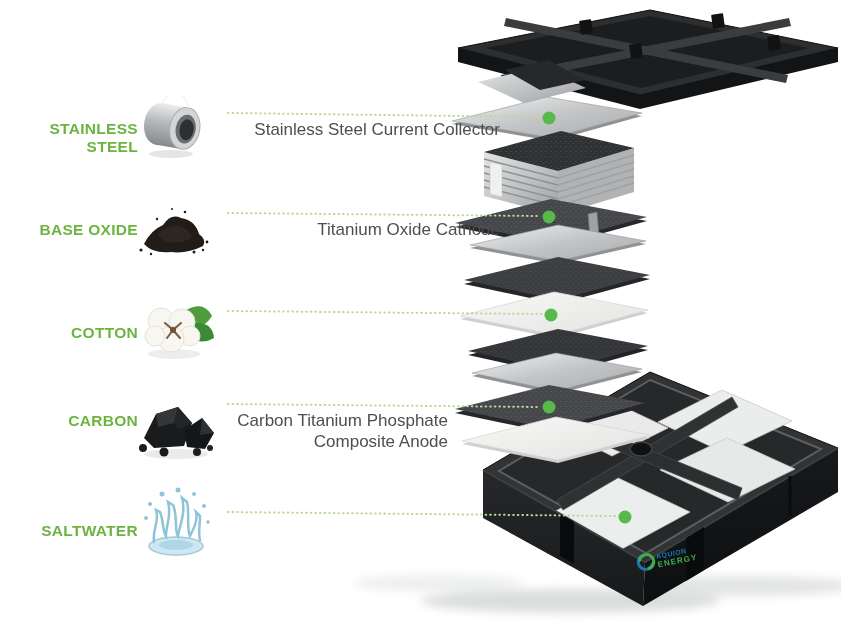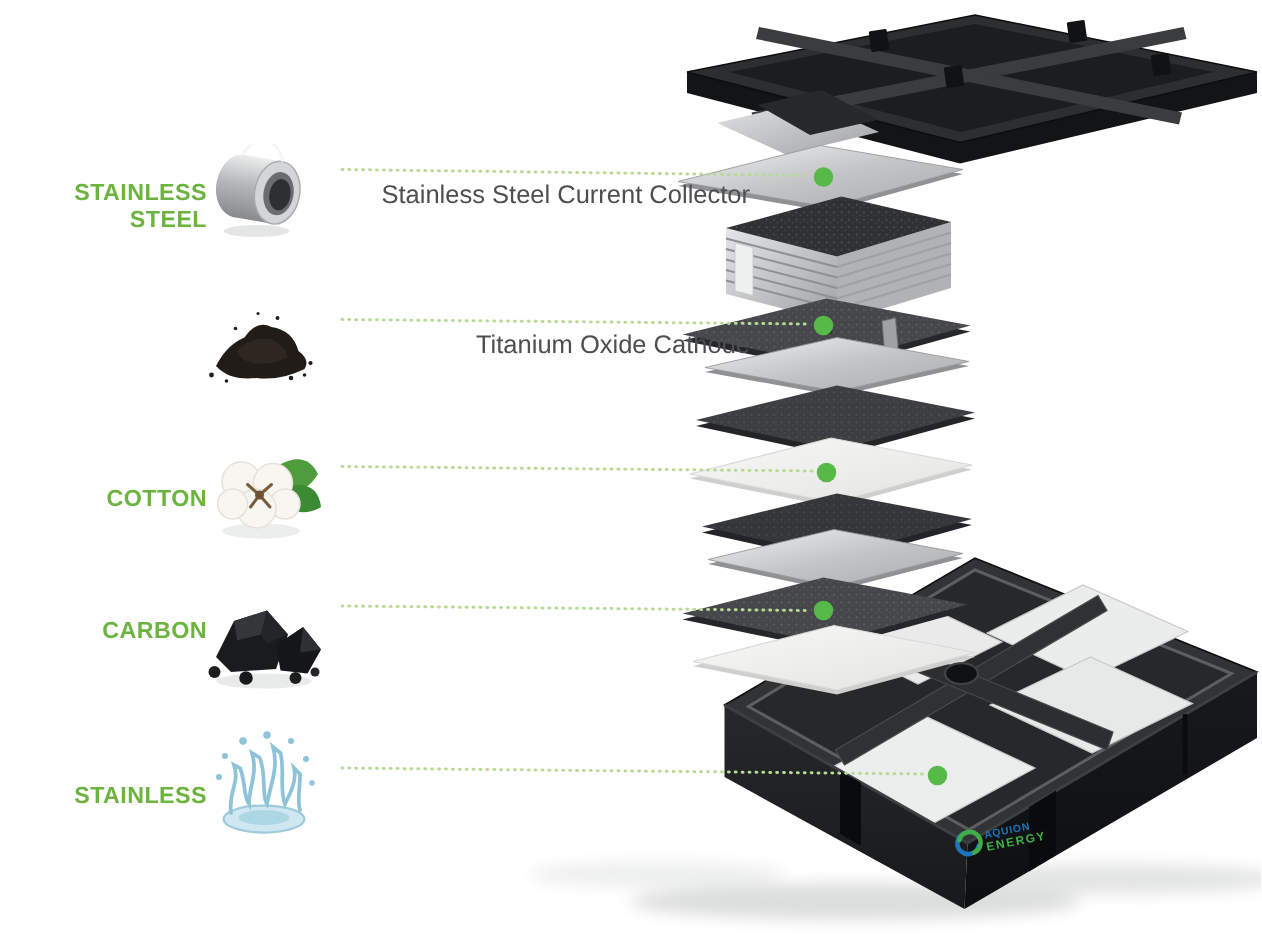--- a/index.html
+++ b/index.html
@@ -219,20 +219,21 @@
           <rect x="-13" y="-21" width="27" height="42" fill="url(#stg)"></rect>
           <ellipse cx="14" cy="0" rx="15" ry="21" fill="#d3d5d7" stroke="#a9acae" stroke-width="1"></ellipse>
           <ellipse cx="15" cy="0.5" rx="10" ry="14.5" fill="#6a6d6f"></ellipse>
           <ellipse cx="16" cy="1" rx="7" ry="10.5" fill="#2d2f31"></ellipse>
           <path d="M-13,-21 A15,21 0 0 1 14,-21" fill="none" stroke="#f4f5f5" stroke-width="2"></path>
         </g>
       </svg>
     </div>
     <div class="desc r1d">Stainless Steel Current Collector</div>
 
+    <div class="mat-label r2l">BASE OXIDE</div>
     <div class="mat-icon" style="left:136px;top:200px;">
       <svg width="76" height="58" viewBox="0 0 76 58">
         <path d="M8,44 Q15,30 27,25 Q35,13 45,18 Q59,20 63,34 Q71,40 67,46 Q51,54 35,52 Q17,54 8,44 Z" fill="#221c18"></path>
         <path d="M22,34 Q32,24 44,26 Q54,30 56,38 Q44,44 32,42 Q24,40 22,34 Z" fill="#38302a" opacity="0.55"></path>
         <g fill="#221c18">
           <circle cx="5" cy="50" r="1.6"></circle>
             <circle cx="15" cy="54" r="1.2"></circle>
             <circle cx="58" cy="52" r="1.5"></circle>
           <circle cx="67" cy="50" r="1.2"></circle>
             <circle cx="71" cy="42" r="1.4"></circle>
@@ -275,22 +276,23 @@
         <polygon points="22,26 44,19 40,35 24,39" fill="#34373a"></polygon>
         <polygon points="44,19 58,35 44,41 40,35" fill="#232629"></polygon>
         <polygon points="50,42 68,30 80,45 71,61 53,59" fill="#14161a"></polygon>
         <polygon points="68,30 80,45 66,47" fill="#2e3134"></polygon>
         <circle cx="9" cy="60" r="4" fill="#1c1e20"></circle>
         <circle cx="30" cy="64" r="4.5" fill="#17191b"></circle>
         <circle cx="63" cy="64" r="4" fill="#1c1e20"></circle>
         <circle cx="76" cy="60" r="3" fill="#222427"></circle>
       </svg>
     </div>
-
-    <div class="mat-label r5l">STAINLESS</div>
+    <div class="desc r4d">Carbon Titanium Phosphate Composite Anode</div>
+
+    <div class="mat-label r5l">SALTWATER</div>
     <div class="mat-icon" style="left:138px;top:482px;">
       <svg width="76" height="80" viewBox="0 0 76 80">
         <ellipse cx="38" cy="64" rx="27" ry="9" fill="#cfe7f0" stroke="#9ecadb" stroke-width="1.5"></ellipse>
         <ellipse cx="38" cy="63" rx="17" ry="5" fill="#aed7e6"></ellipse>
         <path d="M16,60 C14,46 22,40 18,28 L22,30 C26,40 24,48 28,54
                  C28,42 34,34 30,20 L35,23 C40,34 36,48 40,54
                  C42,42 48,30 44,16 L49,20 C52,32 48,44 52,54
                  C56,46 60,38 58,30 L62,34 C62,44 60,52 62,58" fill="none" stroke="#8fc3d8" stroke-width="2.5" stroke-linecap="round"></path>
         <g fill="#8fc3d8">
           <circle cx="12" cy="22" r="2"></circle>

